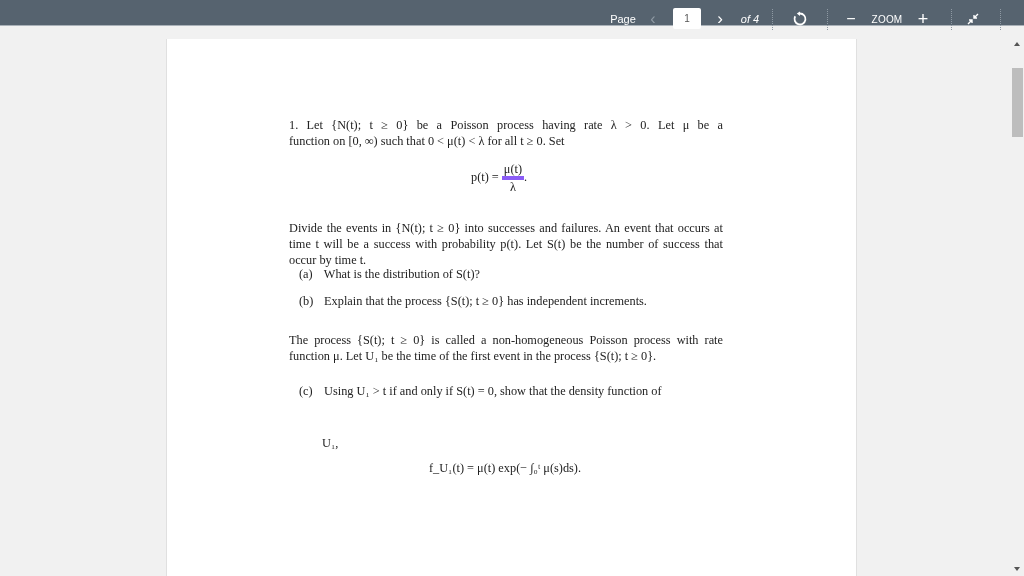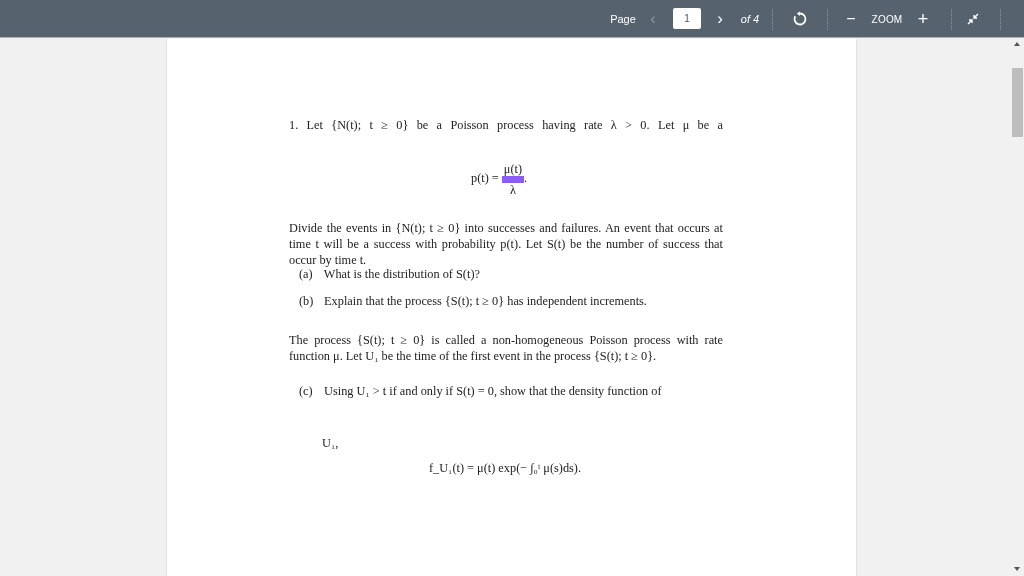--- a/index.html
+++ b/index.html
@@ -1,20 +1,20 @@
 <!DOCTYPE html>
 <html><head>
 <meta charset="utf-8">
 <style>
   * { box-sizing: border-box; margin: 0; padding: 0; }
   html, body { width: 1024px; height: 576px; overflow: hidden; background: #f1f1f1; }
   body { font-family: "Liberation Sans", sans-serif; position: relative; }
 
   .toolbar {
-    position: absolute; left: 0; top: 0; width: 1024px; height: 38px;
+    position: absolute; left: 0; top: 0; width: 1024px; height: 26px;
     background: #56636f; color: #fff; border-bottom: 1px solid #a9b1b8;
   }
   .tb-item { position: absolute; top: 0; height: 38px; display: flex; align-items: center; justify-content: center; font-size: 11px; color: #fff; }
   .tb-page-label { left: 608px; width: 30px; }
   .tb-prev { left: 645px; width: 16px; color: #8e99a3; font-size: 16px; }
   .tb-page-input {
     position: absolute; left: 673px; top: 8px; width: 28px; height: 21px;
     background: #fff; border: none; border-radius: 2px; text-align: center;
     font-size: 10px; color: #555; font-family: "Liberation Sans", sans-serif;
   }
@@ -32,21 +32,21 @@
     position: absolute; left: 166px; top: 39px; width: 691px; height: 540px;
     background: #fff; border-left: 1px solid #e0e0e0; border-right: 1px solid #e0e0e0;
   }
   .doc { position: absolute; left: 289px; top: 0; width: 434px; font-family: "Liberation Serif", serif; font-size: 12.3px; color: #222; line-height: 16px; }
   .para { position: absolute; left: 0; width: 434px; text-align: justify; }
   .eq { position: absolute; text-align: center; font-family: Liberation Serif, serif; font-size: 12.3px; color: #222; }
   .item { position: absolute; left: 10px; width: 424px; text-align: justify; }
   .item .lbl { display: inline-block; width: 22px; }
   .item .indent { display: block; padding-left: 23px; margin-top: 36px; }
   .frac { display: inline-flex; flex-direction: column; align-items: center; vertical-align: middle; }
-  .frac .num { border-bottom: 7px solid #8b5cf6; padding: 0 2px; line-height: 14px; }
+  .frac .num { border-bottom: 4px solid #8b5cf6; padding: 0 2px; line-height: 14px; }
   .frac .den { line-height: 14px; }
 
   .scrollbar { position: absolute; left: 1010px; top: 39px; width: 14px; height: 537px; background: #f1f1f1; }
   .scroll-up { position: absolute; left: 1014px; top: 42px; width: 0; height: 0; border-left: 3px solid transparent; border-right: 3px solid transparent; border-bottom: 4px solid #555; }
   .scroll-thumb { position: absolute; left: 1012px; top: 68px; width: 11px; height: 69px; background: #bdbdbd; }
   .scroll-down { position: absolute; left: 1014px; top: 567px; width: 0; height: 0; border-left: 3px solid transparent; border-right: 3px solid transparent; border-top: 4px solid #555; }
 </style>
 </head>
 <body>
 
@@ -77,20 +77,21 @@
   <div class="tb-sep" style="left:1000px"></div>
 </div>
 
 <div class="viewer"></div>
 
 <div class="page"></div>
 
 <div class="doc">
   <div class="para" style="top:117px;">
     <div style="text-align-last:justify;">1. Let {N(t); t ≥ 0} be a Poisson process having rate λ &gt; 0. Let μ be a</div>
+    <div>function on [0, ∞) such that 0 &lt; μ(t) &lt; λ for all t ≥ 0. Set</div>
   </div>
 
   <div class="eq" style="top:162px; left:182px;">
     <span>p(t) =</span>
     <span class="frac">
       <span class="num">μ(t)</span>
       <span class="den">λ</span>
     </span><span>.</span>
   </div>
 

